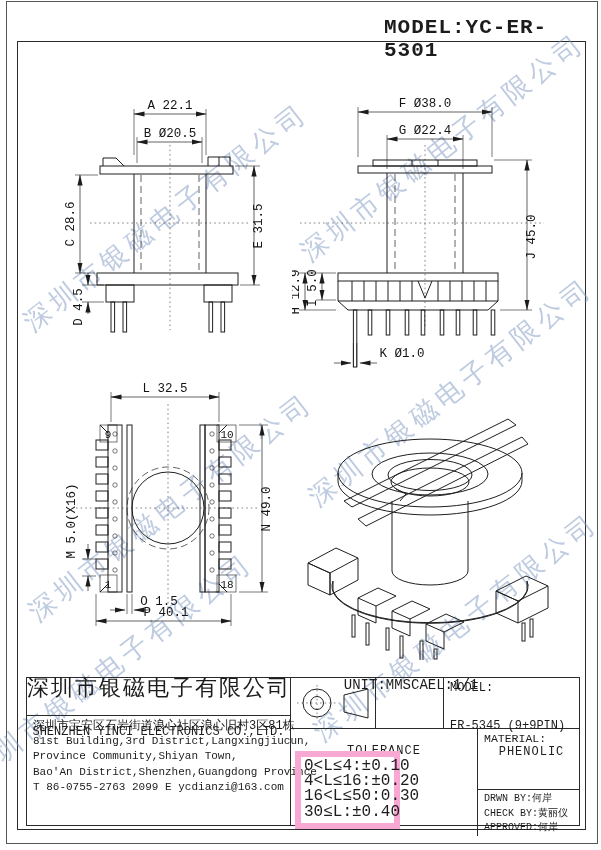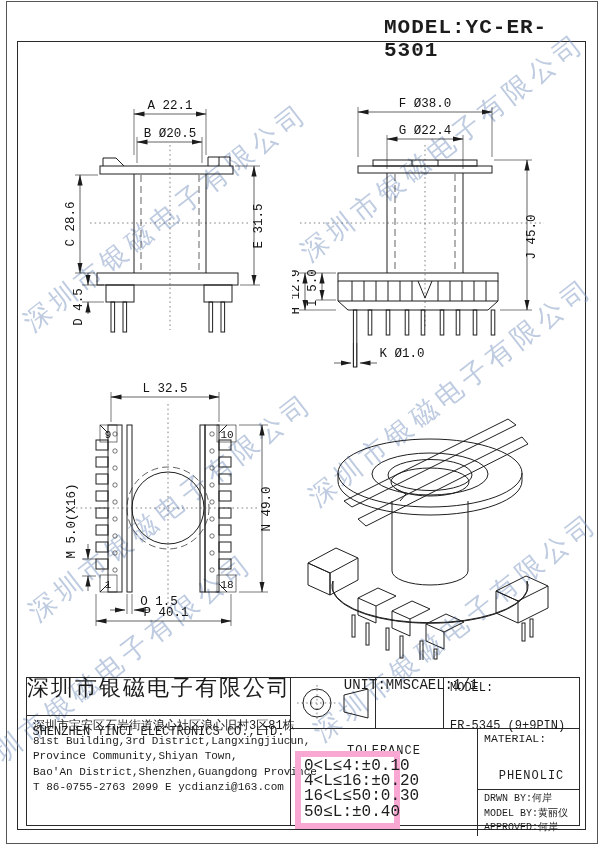--- a/index.html
+++ b/index.html
@@ -37,21 +37,21 @@
   .cell-model .mv{margin-top:24px;font-size:12px;white-space:nowrap;}
   .tb-row2{flex:1;display:flex;}
   .cell-tol{width:186px;border-right:1.2px solid #2a2a2a;position:relative;}
   .tol-title{text-align:center;font-size:12px;margin-top:15px;letter-spacing:1px;}
   .tol-box{position:absolute;border:6px solid #f9a8d4;font-size:16px;line-height:15.2px;
            padding:2px 2px 0 3px;white-space:nowrap;}
   .tol-box1{left:4px;top:22px;width:88px;height:64px;}
   .tol-box2{left:97px;top:22px;width:84px;height:64px;}
   .cell-mat{flex:1;display:flex;flex-direction:column;}
   .mat-top{height:49px;border-bottom:1.2px solid #2a2a2a;padding:3px 0 8px 6px;font-size:11.5px;}
-  .mat-val{text-align:center;margin-top:24px;font-size:12px;letter-spacing:1px;}
+  .mat-val{text-align:center;margin-top:0;font-size:12px;letter-spacing:1px;}
   .mat-sign{flex:1;padding:2px 0 0 6px;font-size:10px;line-height:14.5px;white-space:nowrap;}
 </style>
 </head>
 <body>
 
 <div class="page">
 
   <div class="wm" style="left:-10px;top:199px;">深圳市银磁电子有限公司</div>
   <div class="wm" style="left:267px;top:129px;">深圳市银磁电子有限公司</div>
   <div class="wm" style="left:-5px;top:489px;">深圳市银磁电子有限公司</div>
@@ -369,31 +369,31 @@
           <div class="mv">ER-5345 (9+9PIN)</div>
         </div>
       </div>
       <div class="tb-row2">
         <div class="cell-tol">
           <div class="tol-title">TOLERANCE</div>
           <div class="tol-box tol-box1">
             <div>0&lt;L≤4:±0.10</div>
             <div>4&lt;L≤16:±0.20</div>
             <div>16&lt;L≤50:0.30</div>
-            <div>50≤L:±0.40</div>
+            <div>30≤L:±0.40</div>
           </div>
         </div>
         <div class="cell-mat">
           <div class="mat-top">
             <div>MATERIAL:</div>
             <div class="mat-val">PHENOLIC</div>
           </div>
           <div class="mat-sign">
             <div>DRWN BY:何岸</div>
-            <div>MODEL BY:黄丽仪</div>
+            <div>CHECK BY:黄丽仪</div>
             <div>APPROVED:何岸</div>
           </div>
         </div>
       </div>
     </div>
   </div>
 
 </div>
 
 </body></html>

